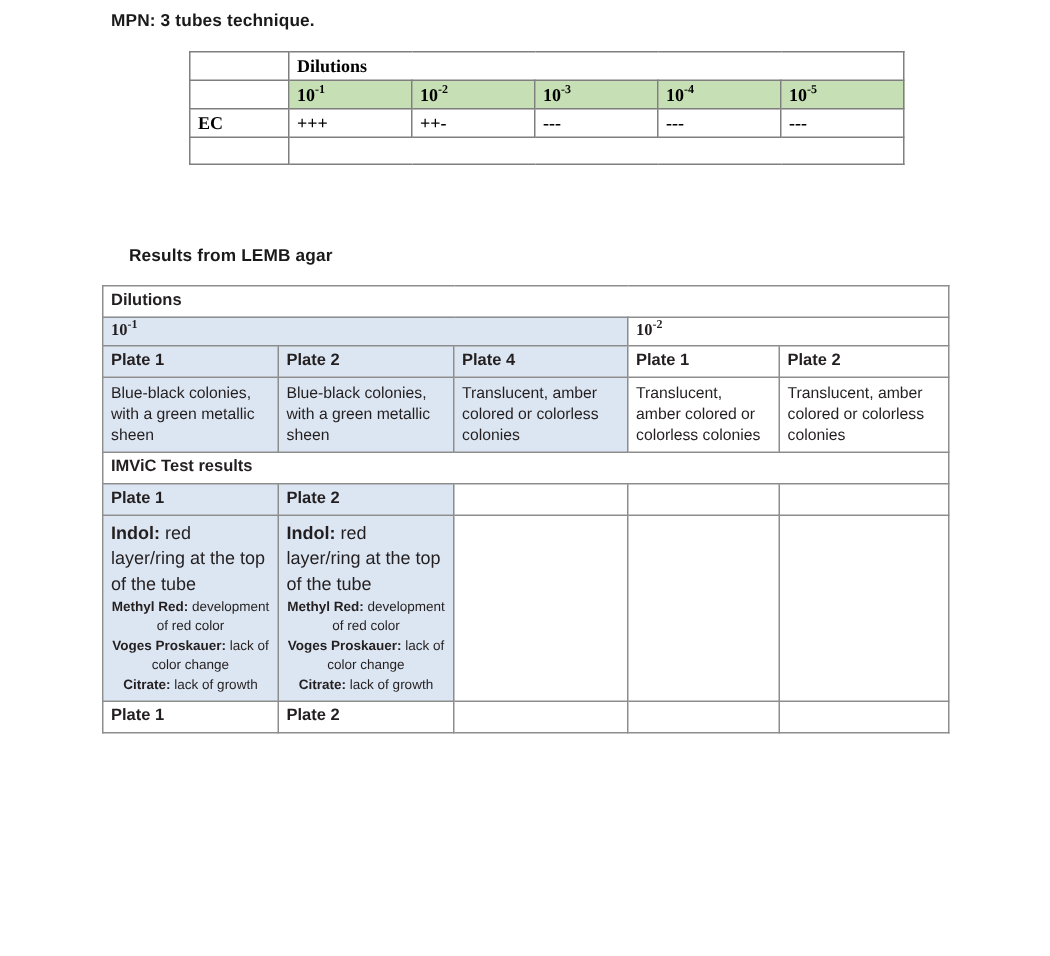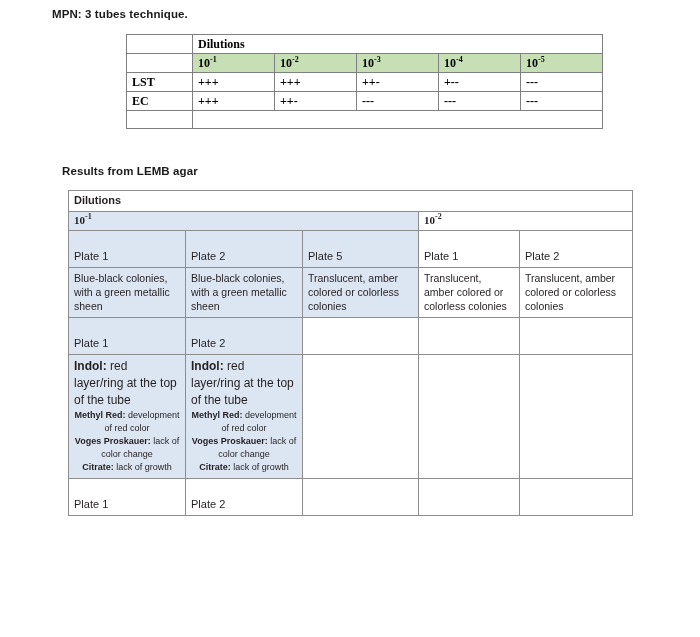--- a/index.html
+++ b/index.html
@@ -18,22 +18,22 @@
 
   
   .heading {
     position: absolute;
     font-weight: bold;
     font-size: 11.5px;
     letter-spacing: 0.1px;
     color: #1a1a1a;
     white-space: nowrap;
   }
-  #mpn-title { left: 52px; top: 8px; }
-  #lemb-title { left: 62px; top: 165px; }
+  #mpn-title { left: 74px; top: 8px; }
+  #lemb-title { left: 86px; top: 165px; }
 
   
   #mpn-table {
     position: absolute;
     left: 126px;
     top: 34px;
     width: 476px;
     border-collapse: collapse;
     font-family: "Liberation Serif", serif;
     table-layout: fixed;
@@ -70,23 +70,23 @@
     font-size: 10.5px;
     line-height: 1.35;
     vertical-align: top;
     text-align: left;
     background: #ffffff;
     color: #231f20;
     word-wrap: break-word;
   }
   #lemb-table td.bluefill { background: #dce6f2; }
   #lemb-table td.hdr {
-    font-weight: normal;
+    font-weight: bold;
     font-size: 11px;
-    padding-top: 18px;
+    padding-top: 2px;
     padding-bottom: 3px;
   }
   #lemb-table td.section {
     font-weight: bold;
     font-size: 11px;
     padding-top: 2px;
     padding-bottom: 3px;
   }
   #lemb-table td.dil {
     font-weight: bold;
@@ -125,28 +125,20 @@
       <td></td>
       <td colspan="5">Dilutions</td>
     </tr>
     <tr>
       <td></td>
       <td class="greenfill"><span>10</span><sup>-1</sup></td>
       <td class="greenfill"><span>10</span><sup>-2</sup></td>
       <td class="greenfill"><span>10</span><sup>-3</sup></td>
       <td class="greenfill"><span>10</span><sup>-4</sup></td>
       <td class="greenfill"><span>10</span><sup>-5</sup></td>
-    </tr>
-    <tr>
-      <td>LST</td>
-      <td>+++</td>
-      <td>+++</td>
-      <td>++-</td>
-      <td>+--</td>
-      <td>---</td>
     </tr>
     <tr>
       <td>EC</td>
       <td>+++</td>
       <td>++-</td>
       <td>---</td>
       <td>---</td>
       <td>---</td>
     </tr>
     <tr class="blankrow">
@@ -173,33 +165,36 @@
     </tr>
 
     <tr>
       <td class="dil bluefill" colspan="3"><span>10</span><sup>-1</sup></td>
       <td class="dil" colspan="2"><span>10</span><sup>-2</sup></td>
     </tr>
 
     <tr>
       <td class="hdr bluefill">Plate 1</td>
       <td class="hdr bluefill">Plate 2</td>
-      <td class="hdr bluefill">Plate 5</td>
+      <td class="hdr bluefill">Plate 4</td>
       <td class="hdr">Plate 1</td>
       <td class="hdr">Plate 2</td>
     </tr>
 
     <tr>
       <td class="bluefill">Blue-black colonies, with a green metallic sheen</td>
       <td class="bluefill">Blue-black colonies, with a green metallic sheen</td>
       <td class="bluefill">Translucent, amber colored or colorless colonies</td>
       <td>Translucent, amber colored or colorless colonies</td>
       <td>Translucent, amber colored or colorless colonies</td>
     </tr>
 
+    <tr>
+      <td class="section" colspan="5">IMViC Test results</td>
+    </tr>
 
     <tr>
       <td class="hdr bluefill">Plate 1</td>
       <td class="hdr bluefill">Plate 2</td>
       <td></td>
       <td></td>
       <td></td>
     </tr>
 
     <tr>

